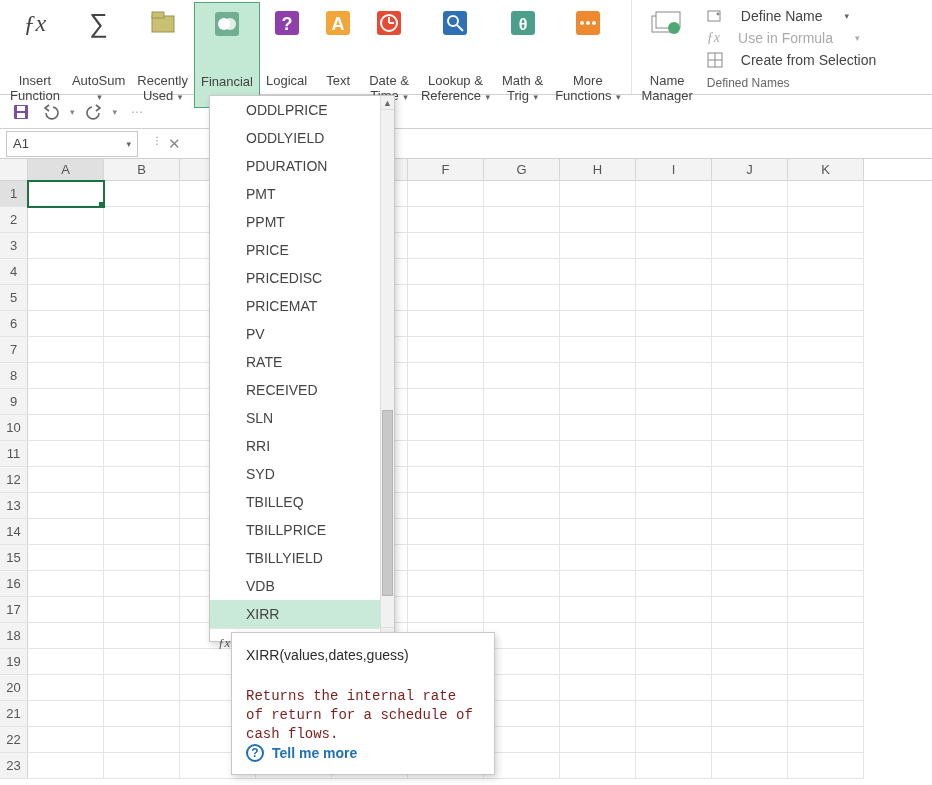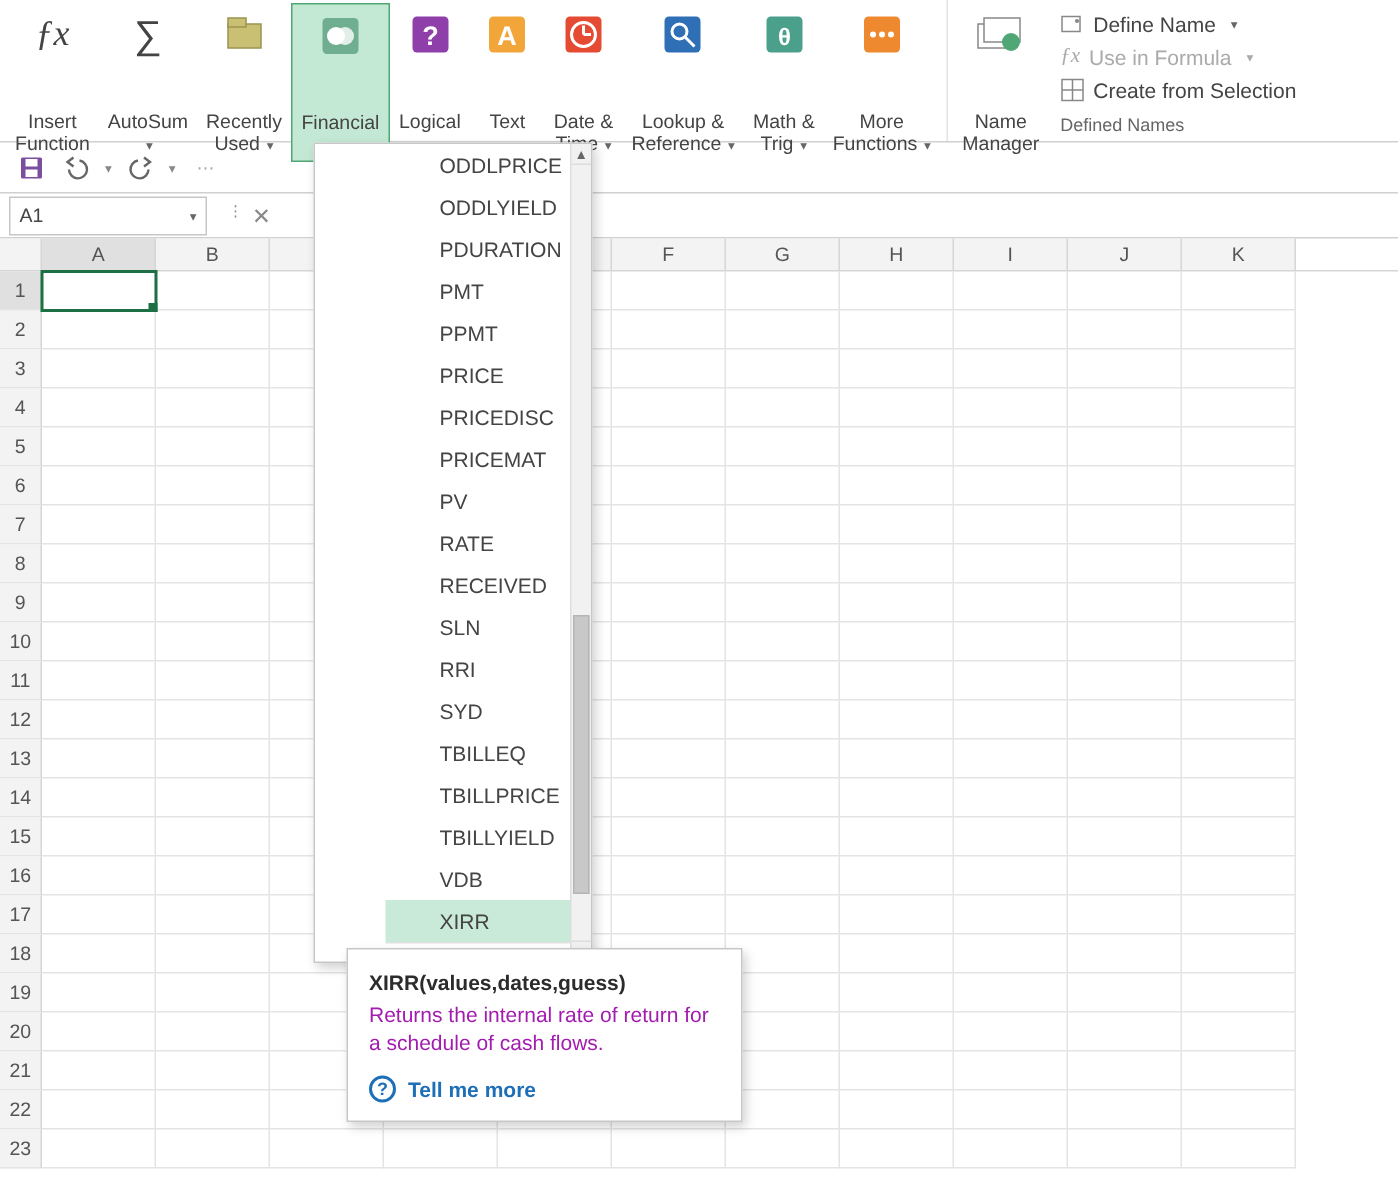--- a/index.html
+++ b/index.html
@@ -42,21 +42,21 @@
     width: 34px; height: 34px;
     display:flex; align-items:center; justify-content:center;
     margin-bottom: 2px;
   }
   .rbutton .label { font-size: 13px; line-height: 1.15; color:#444;margin-top:32px;}
   .rbutton .label .chev { font-size:9px; color:#666; margin-left:2px;}
   .defined-names-col {
     display:flex; flex-direction:column; justify-content:flex-start;
     padding:4px 8px; gap:2px;
   }
-  .dn-row { display:flex; align-items:center; gap:6px; font-size:14px; color:#444; cursor:pointer; padding:2px 0;}
+  .dn-row { display:flex; align-items:center; gap:18px; font-size:14px; color:#444; cursor:pointer; padding:2px 0;}
   .dn-row.disabled { color:#aaa; }
   .dn-caption { text-align:left; font-size:12px; color:#666; margin-top:4px;}
   
   .qat {
     display:flex; align-items:center; gap:8px;
     height: 34px; padding: 4px 10px;
     border-bottom:1px solid #d0d0d0;
   }
   .qat .qicon { width:22px; height:22px; display:flex;align-items:center;justify-content:center; cursor:pointer; color:#5d5d5d;}
   
@@ -95,21 +95,20 @@
   .row .cell.selected::after {
     content:""; position:absolute; right:-2px; bottom:-2px; width:6px; height:6px;
     background:#1d7044;
   }
   
   .fn-dropdown {
     position:absolute; left:209px; top:95px;
     width:186px; background:#fff; border:1px solid #c7c7c7;
     box-shadow: 2px 3px 7px rgba(0,0,0,.18);
     z-index:50;
-    padding-left:47px;
   }
   .fn-item {
     padding:6px 10px 6px 36px; font-size:14px; color:#444; cursor:pointer;
     position:relative;
   }
   .fn-item.highlight { background:#c9ead9;}
   .fn-scroll {
     position:absolute; right:0; top:0; bottom:0; width:14px;
     background:#f1f1f1; border-left:1px solid #ddd;
   }
@@ -125,22 +124,22 @@
   }
   .fx-prefix {
     position:absolute; left:8px; top:6px; font-style:italic; font-family:"Times New Roman",serif; color:#555;
   }
   
   .tooltip {
     position:absolute; left:231px; top:632px; width:264px;
     background:#fff; border:1px solid #c7c7c7; box-shadow:2px 3px 7px rgba(0,0,0,.18);
     padding:14px 14px 12px 14px; z-index:60; font-size:14px; color:#444;
   }
-  .tooltip .sig { font-weight:700; color:#2c2c2c; margin-bottom:4px;}
-  .tooltip .desc { color:#a21caf; line-height:1.35; margin-bottom:12px;}
+  .tooltip .sig { font-weight:400; color:#2c2c2c; margin-bottom:24px;}
+  .tooltip .desc { color:#7f1d1d; line-height:1.35; font-family:Liberation Mono, monospace;}
   .tooltip .more { color:#1d6fb7; font-weight:600; display:flex; align-items:center; gap:8px; cursor:pointer;}
   .tooltip .qmark {
     width:18px;height:18px;border-radius:50%;border:2px solid #1d6fb7;
     display:flex;align-items:center;justify-content:center;font-size:12px;color:#1d6fb7;font-weight:700;
   }
   
   svg { display:block; }
 </style>
 </head>
 <body>

